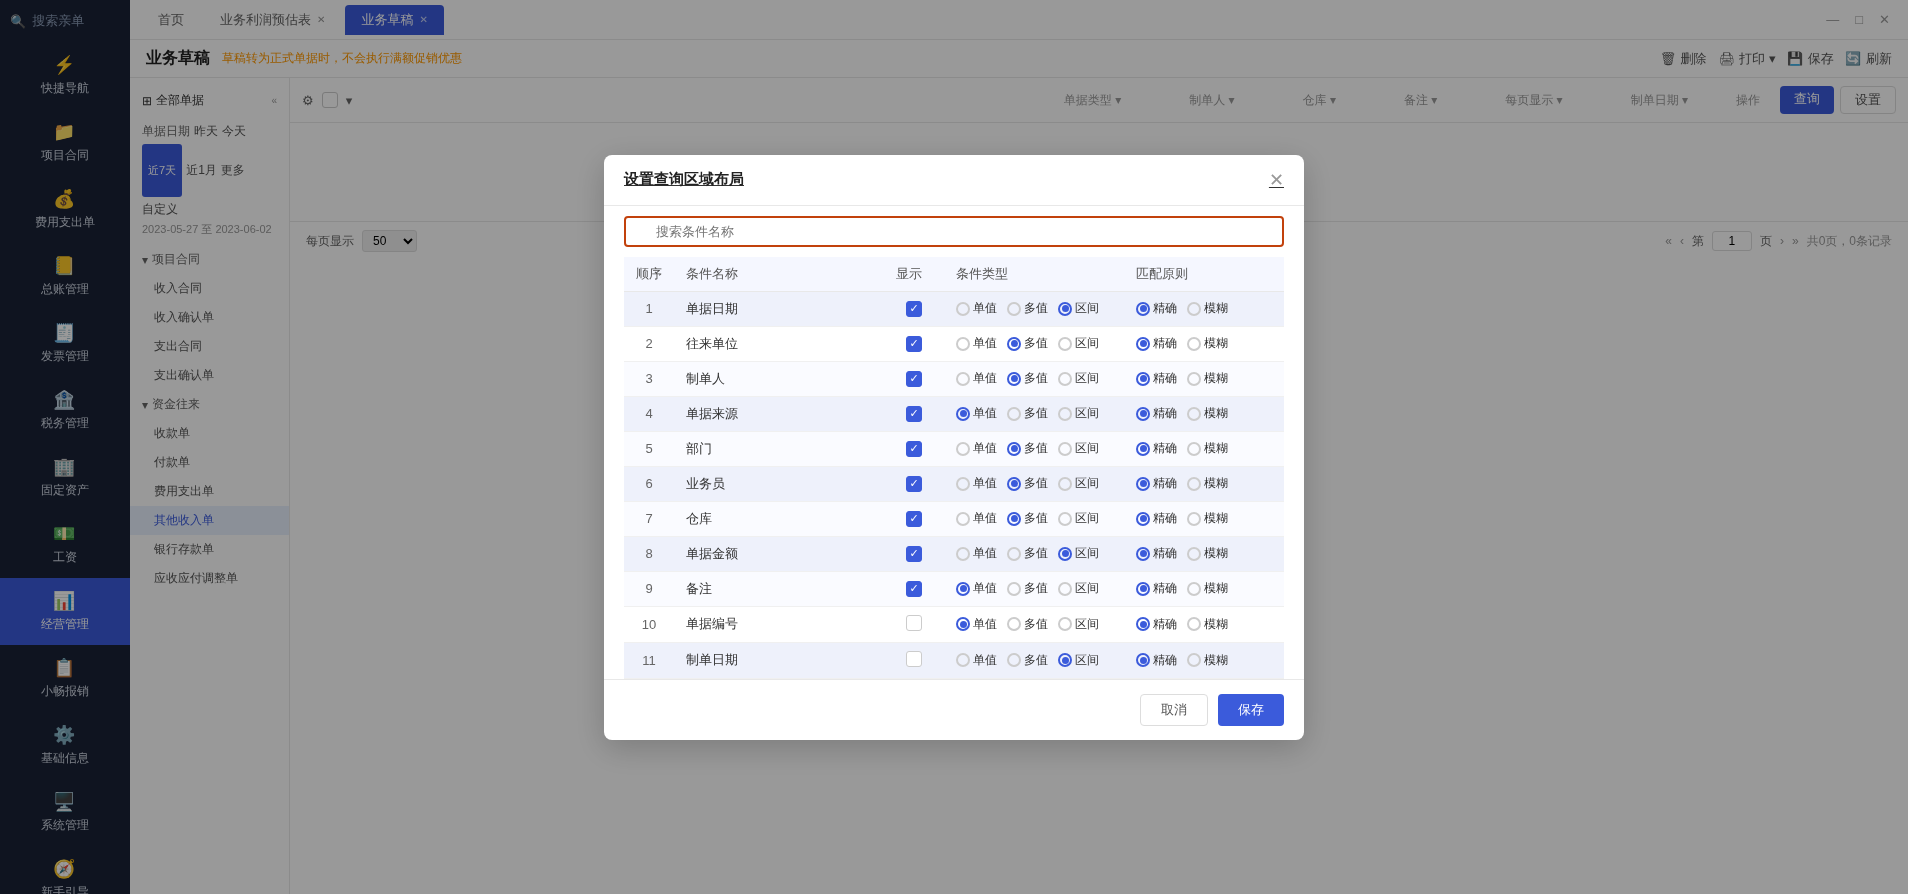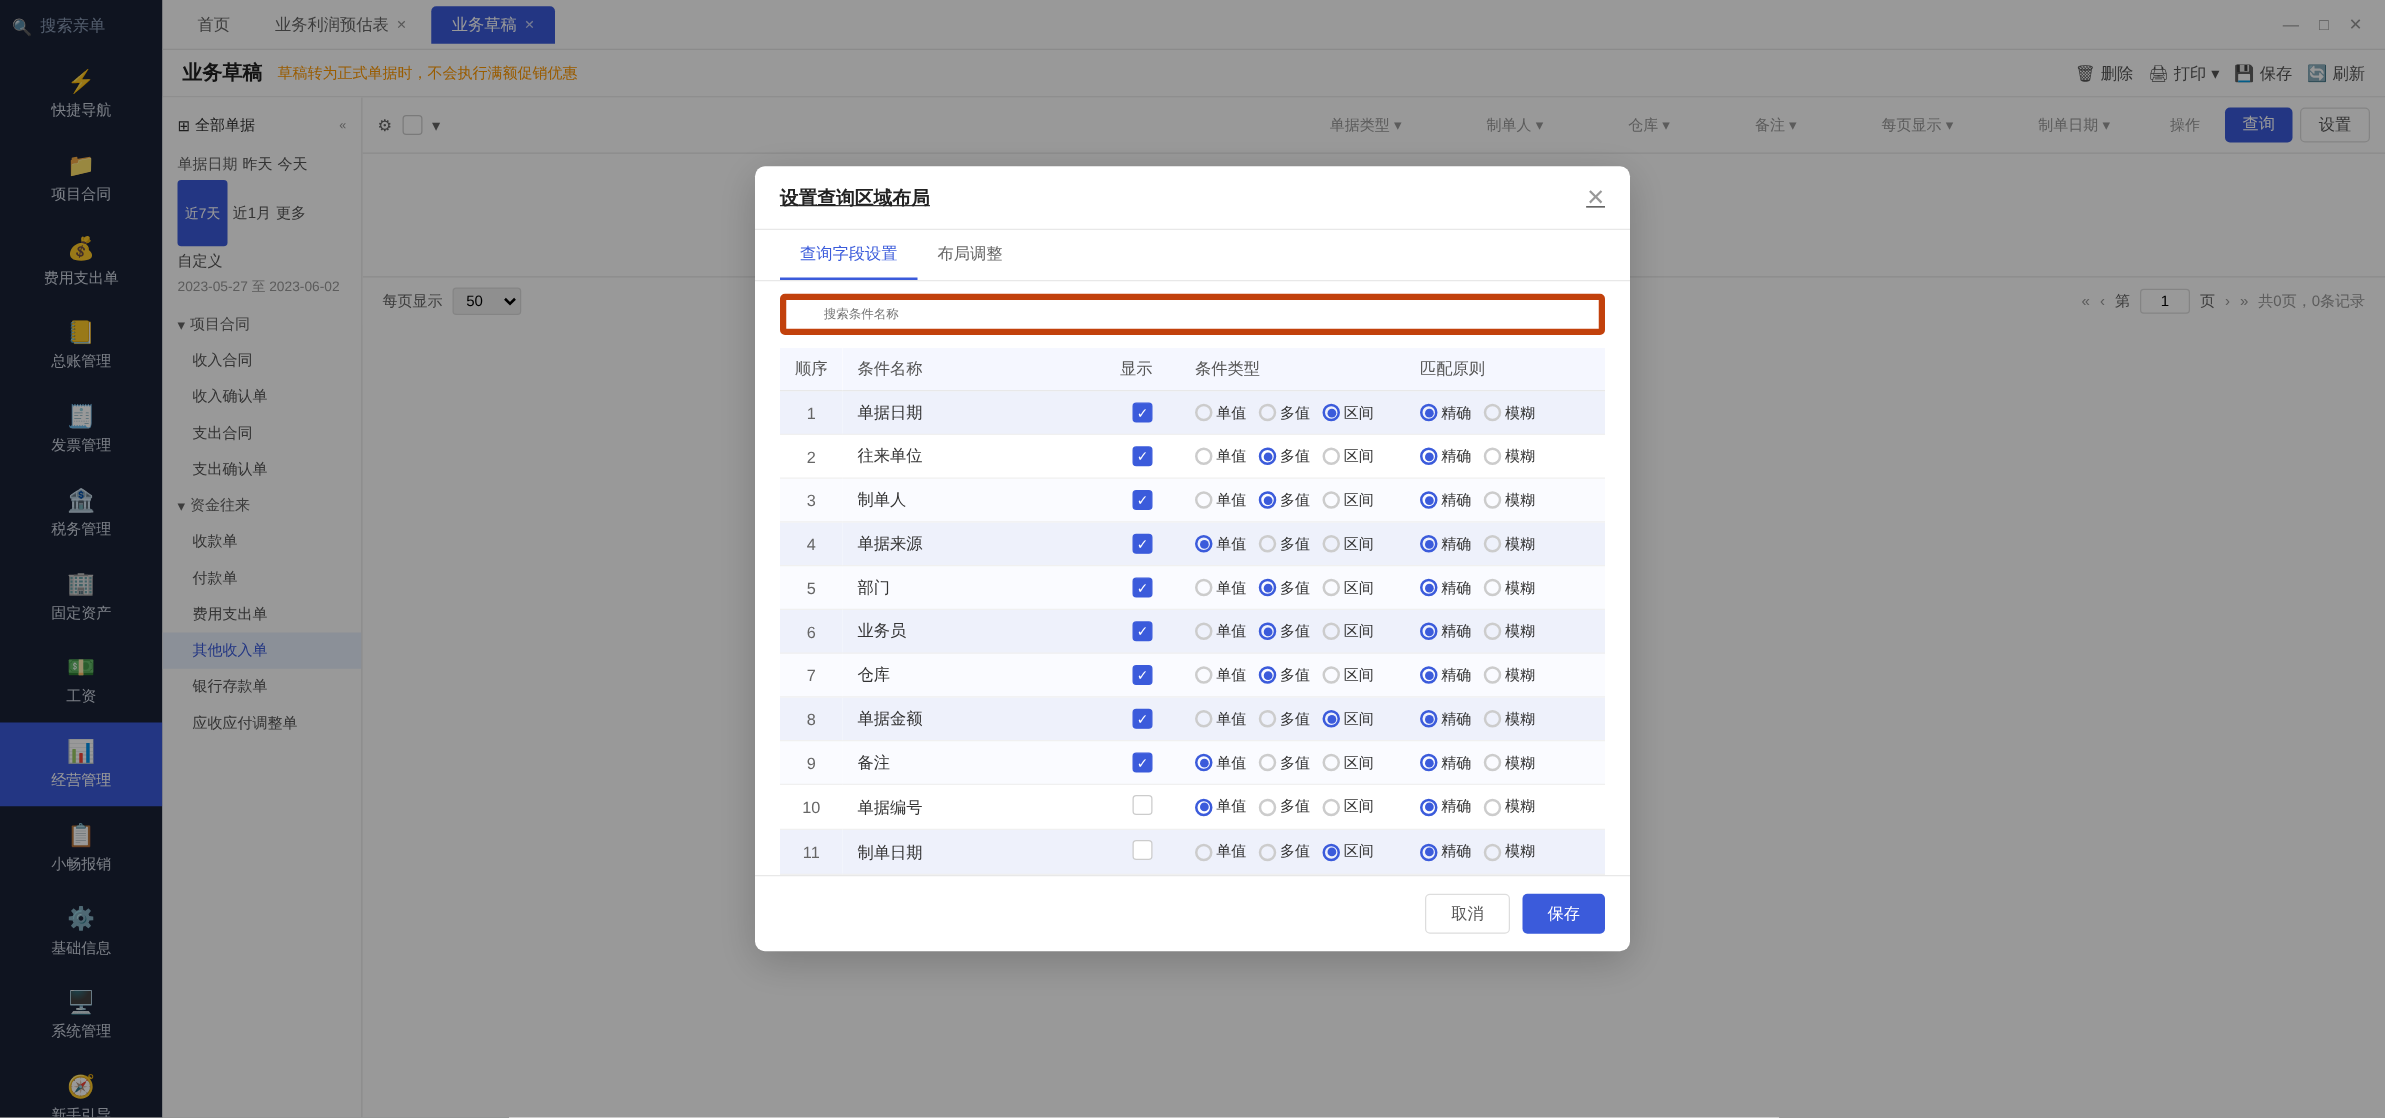--- a/index.html
+++ b/index.html
@@ -51,21 +51,21 @@
     
     .modal-overlay { position: fixed; top: 0; left: 0; width: 100%; height: 100%; background: rgba(0,0,0,0.4); z-index: 1000; display: flex; align-items: center; justify-content: center; }
     .modal { background: #fff; border-radius: 8px; width: 700px; max-height: 640px; display: flex; flex-direction: column; box-shadow: 0 8px 32px rgba(0,0,0,0.2); }
     .modal-header { display: flex; align-items: center; padding: 14px 20px; border-bottom: 1px solid #e8e8e8; text-decoration: underline; }
     .modal-title { font-size: 15px; font-weight: 600; color: #222; }
     .modal-close { margin-left: auto; cursor: pointer; color: #999; font-size: 18px; }
     .modal-tabs { display: flex; gap: 0; padding: 0 20px; border-bottom: 1px solid #e8e8e8; }
     .modal-tab { padding: 10px 16px; cursor: pointer; font-size: 13px; color: #666; border-bottom: 2px solid transparent; }
     .modal-tab.active { color: #3b5bdb; border-bottom-color: #3b5bdb; font-weight: 500; }
     .modal-search { padding: 10px 20px; }
-    .modal-search-input { width: 100%; border: 5px solid #c2410c; border-radius: 4px; padding: 6px 10px 6px 30px; font-size: 10px; color: #333; outline: none; position: relative; }
+    .modal-search-input { width: 100%; border: 2px solid #c2410c; border-radius: 4px; padding: 6px 10px 6px 30px; font-size: 13px; color: #333; outline: none; position: relative; }
     .search-wrap { position: relative; }
     .search-icon-inside { position: absolute; left: 8px; top: 50%; transform: translateY(-50%); color: #999; font-size: 13px; }
     .modal-body { flex: 1; overflow: auto; padding: 0 20px; }
     .modal-table { width: 100%; border-collapse: collapse; font-size: 13px; }
     .modal-table th { background: #f5f7ff; padding: 8px 12px; text-align: left; color: #555; font-weight: 500; border-bottom: 1px solid #e8e8e8; position: sticky; top: 0; }
     .modal-table td { padding: 8px 12px; border-bottom: 1px solid #f0f0f0; vertical-align: middle; }
     .modal-table tr:nth-child(odd) td { background: #fafbff; }
     .modal-table tr:nth-child(even) td { background: #fff; }
     .modal-table tr.highlighted td { background: #eef1fb; }
     .modal-footer { padding: 14px 20px; border-top: 1px solid #e8e8e8; display: flex; justify-content: flex-end; gap: 10px; }
@@ -297,28 +297,20 @@
     </div>
   </div>
 </div>
 
 <div class="modal-overlay">
   <div class="modal">
     <div class="modal-header">
       <span class="modal-title">设置查询区域布局</span>
       <span class="modal-close">✕</span>
     </div>
-    <div class="modal-tabs">
-      <div class="modal-tab active">
-        <span>查询字段设置</span>
-      </div>
-      <div class="modal-tab">
-        <span>布局调整</span>
-      </div>
-    </div>
     <div class="modal-search">
       <div class="search-wrap">
         <span class="search-icon-inside">🔍</span>
         <input class="modal-search-input" placeholder="搜索条件名称" style="">
       </div>
     </div>
     <div class="modal-body">
       <table class="modal-table">
         <thead>
           <tr>

